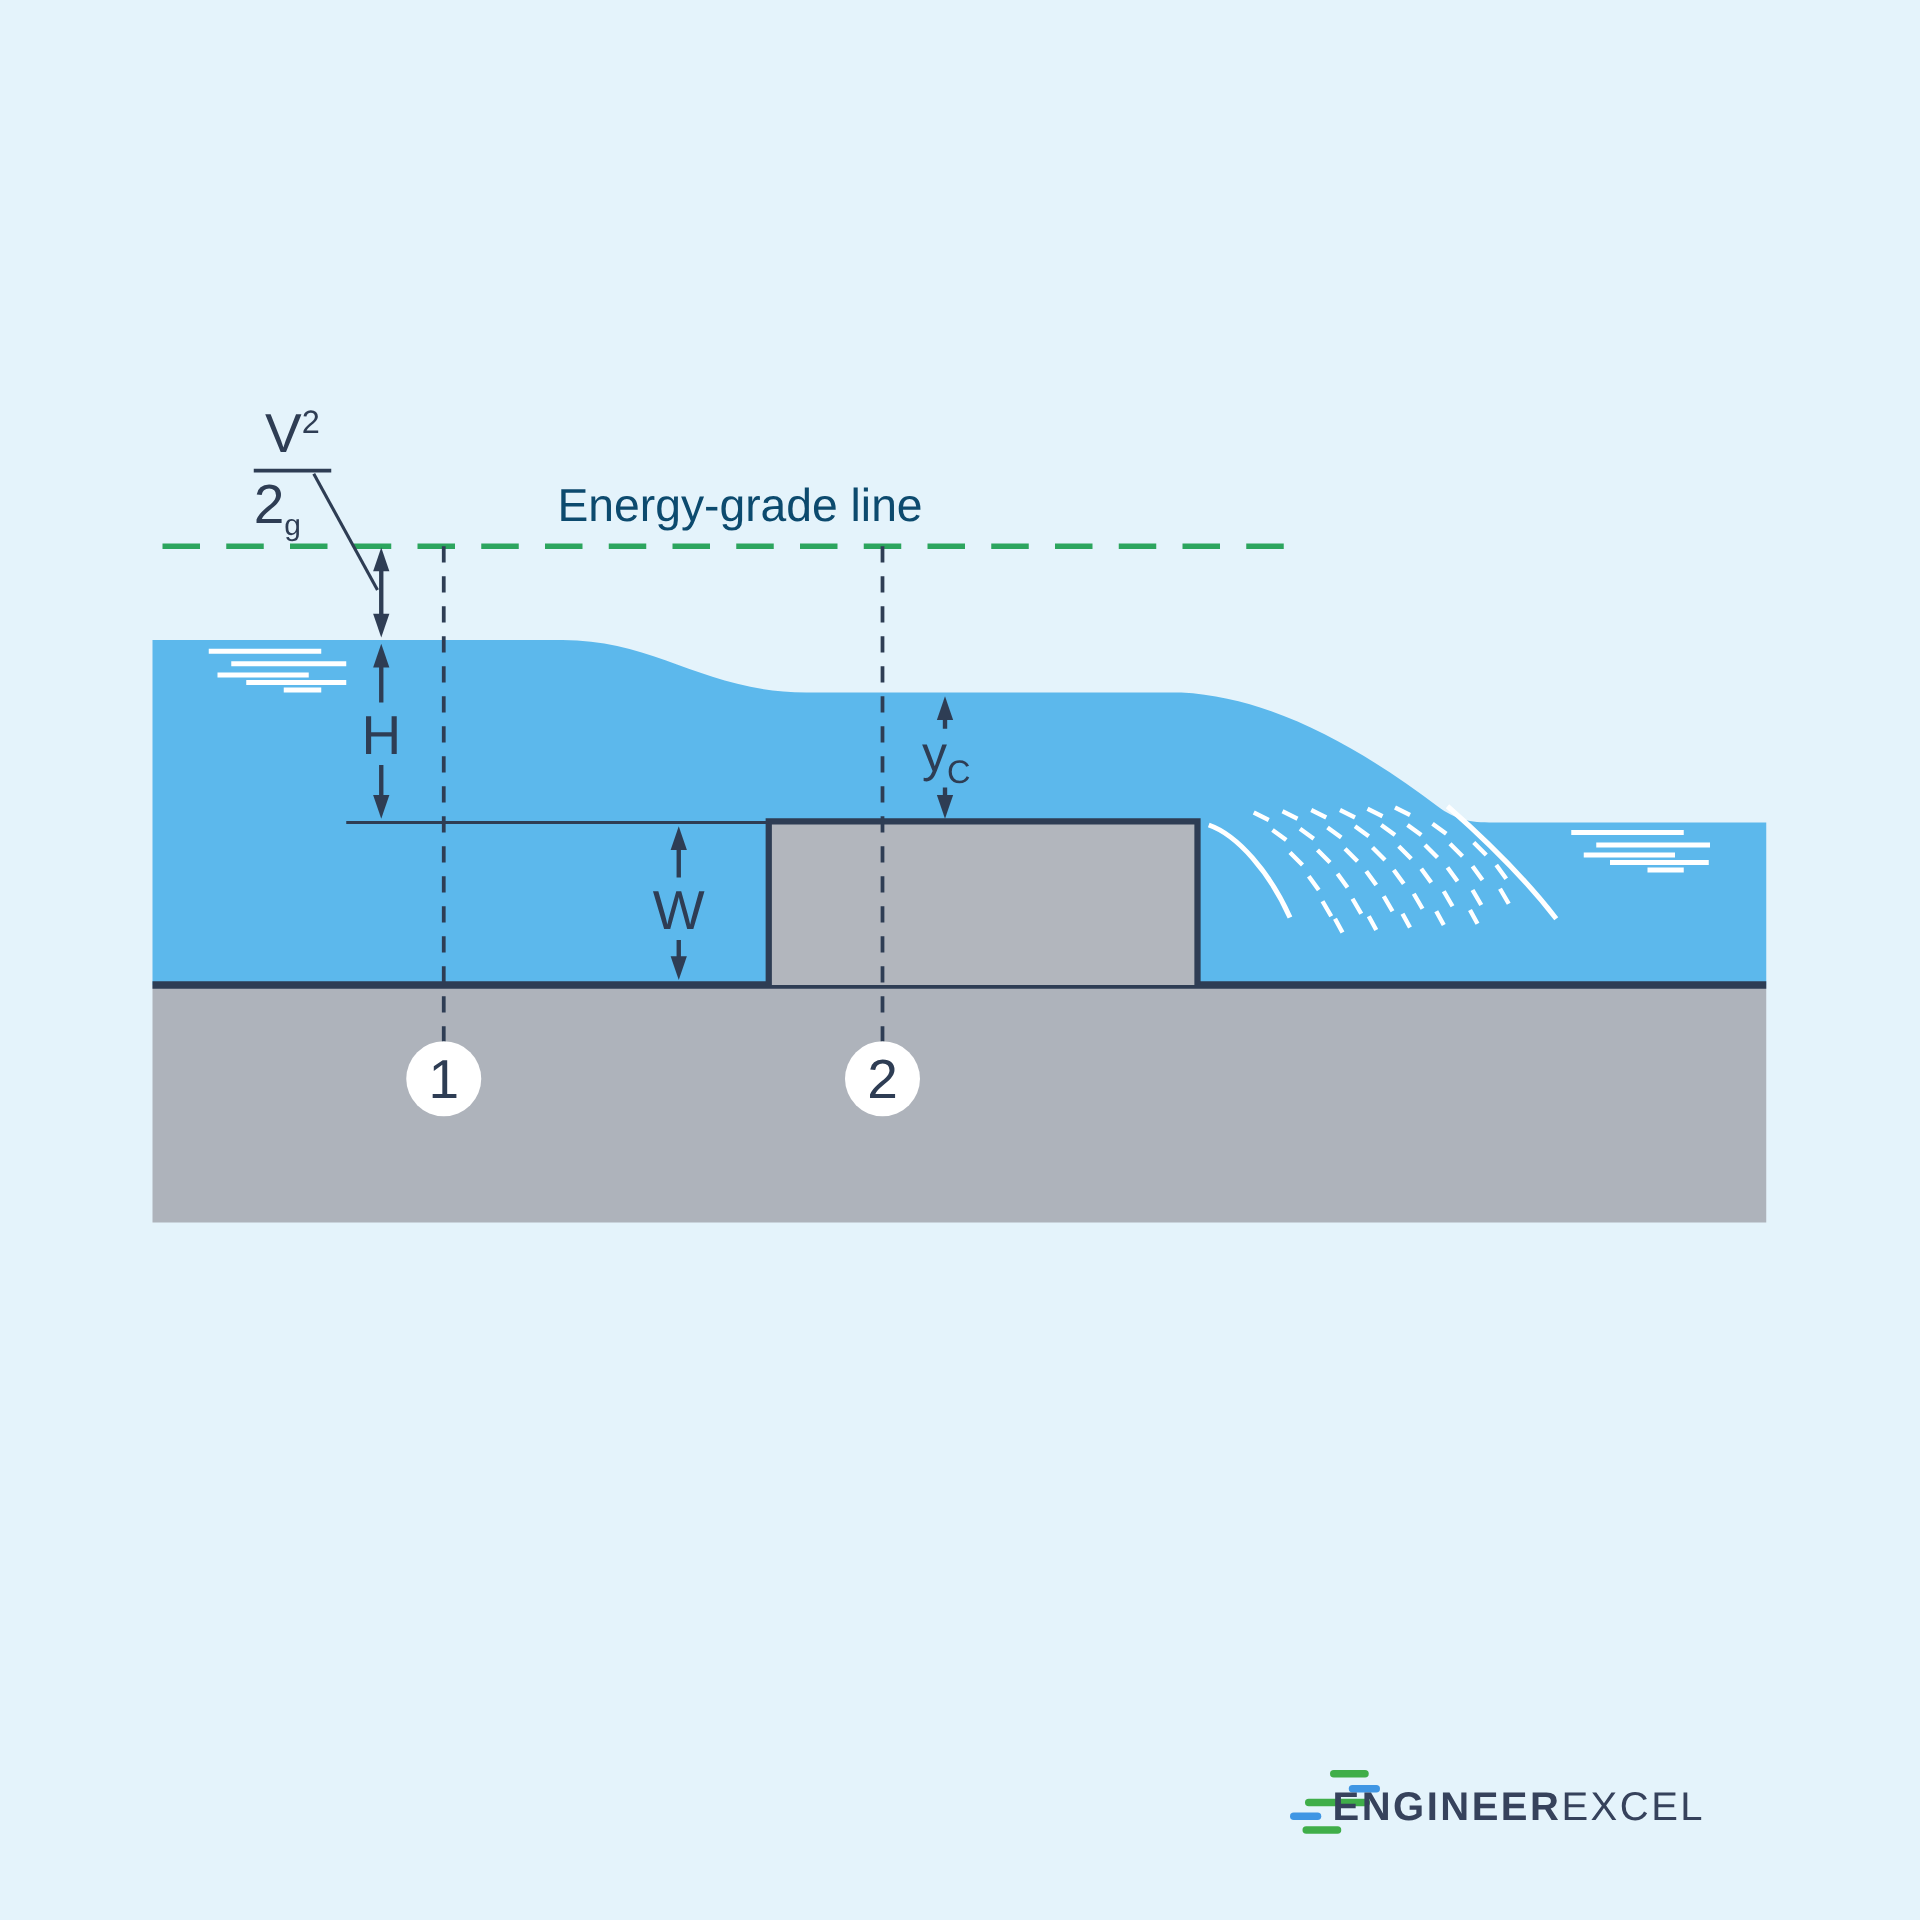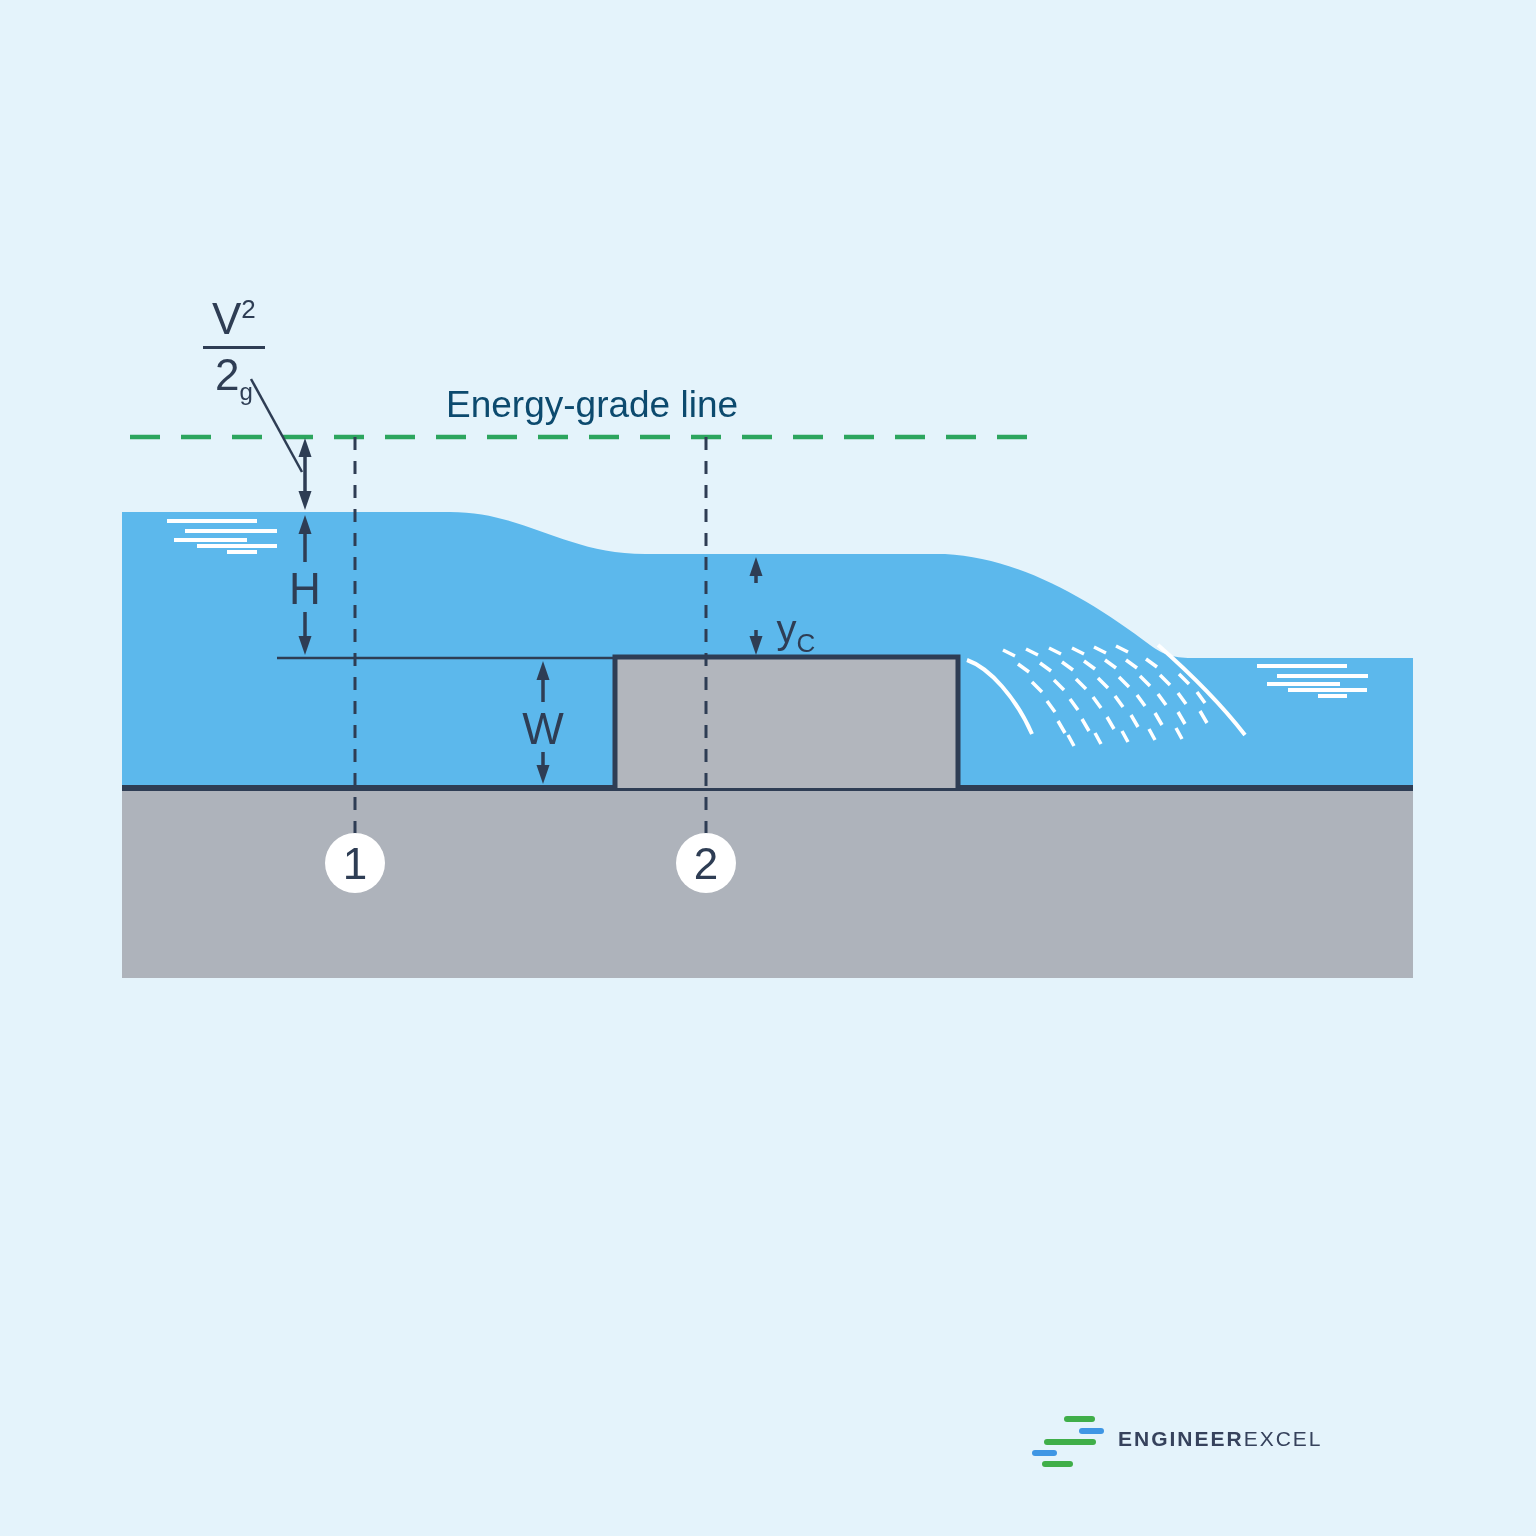--- a/index.html
+++ b/index.html
@@ -3,45 +3,45 @@
 <meta charset="utf-8">
 <style>
   html,body{margin:0;padding:0;background:#e4f3fb;}
   .canvas{
     position:relative;width:1536px;height:1536px;background:#e4f3fb;overflow:hidden;
     font-family:"Liberation Sans",sans-serif;color:#2e3d54;
   }
   .layer{position:absolute;left:0;top:0;width:1536px;height:1536px;}
   .lbl{position:absolute;white-space:nowrap;}
   
-  .vh{position:absolute;left:203px;top:296px;display:inline-flex;flex-direction:column;align-items:center;}
+  .vh{position:absolute;left:203px;top:324px;display:inline-flex;flex-direction:column;}
   .vh-num{font-size:44px;line-height:1;padding:0 9px 5px 9px;border-bottom:3px solid #2e3d54;font-weight:500;}
   .vh-num sup{font-size:26px;vertical-align:super;}
   .vh-den{font-size:44px;line-height:1;padding-top:4px;font-weight:500;}
   .vh-den sub{font-size:24px;vertical-align:sub;}
   .egl-label{left:446px;top:384px;font-size:37px;font-weight:500;color:#0c4a6e;}
   .dim{font-size:44px;font-weight:500;transform:translateX(-50%);}
   .lbl-h{left:305px;top:564px;}
   .lbl-w{left:543px;top:704px;}
-  .lbl-yc{left:796px;top:582px;font-size:40px;font-weight:500;transform:translateX(-50%);margin-top:25px;}
+  .lbl-yc{left:757px;top:582px;font-size:40px;font-weight:500;transform:translateX(-50%);}
   .lbl-yc sub{font-size:26px;vertical-align:sub;}
   .station{
     position:absolute;width:60px;height:60px;border-radius:50%;background:#ffffff;
     text-align:center;line-height:62px;font-size:44px;font-weight:500;color:#2e3d54;
   }
   .st1{left:325px;top:833px;}
   .st2{left:676px;top:833px;}
   
   .logo-bar{position:absolute;height:6px;border-radius:3px;}
   .lb1{left:1064px;top:1416px;width:31px;background:#3fae49;}
   .lb2{left:1079px;top:1428px;width:25px;background:#3f96e4;}
   .lb3{left:1044px;top:1439px;width:52px;background:#3fae49;}
   .lb4{left:1032px;top:1450px;width:25px;background:#3f96e4;}
   .lb5{left:1042px;top:1461px;width:31px;background:#3fae49;}
-  .brand{position:absolute;left:1118px;top:1427px;font-size:21px;letter-spacing:2px;color:#36425c;}
+  .brand{position:absolute;left:1066px;top:1427px;font-size:32px;letter-spacing:2px;color:#36425c;}
   .brand .b-bold{font-weight:700;}
   .brand .b-light{font-weight:400;}
 </style>
 </head>
 <body>
 
 <div class="canvas">
 
   <svg class="layer" viewBox="0 0 1536 1536">
 

